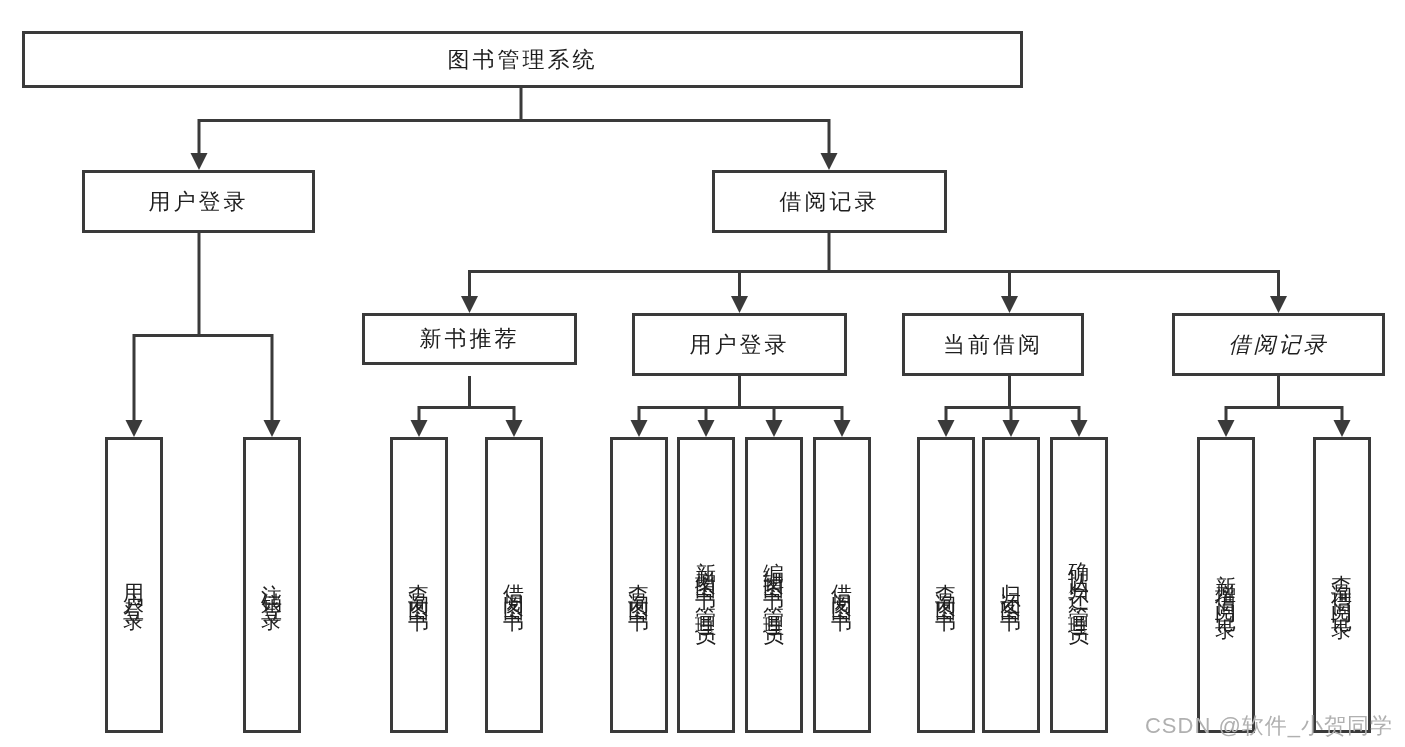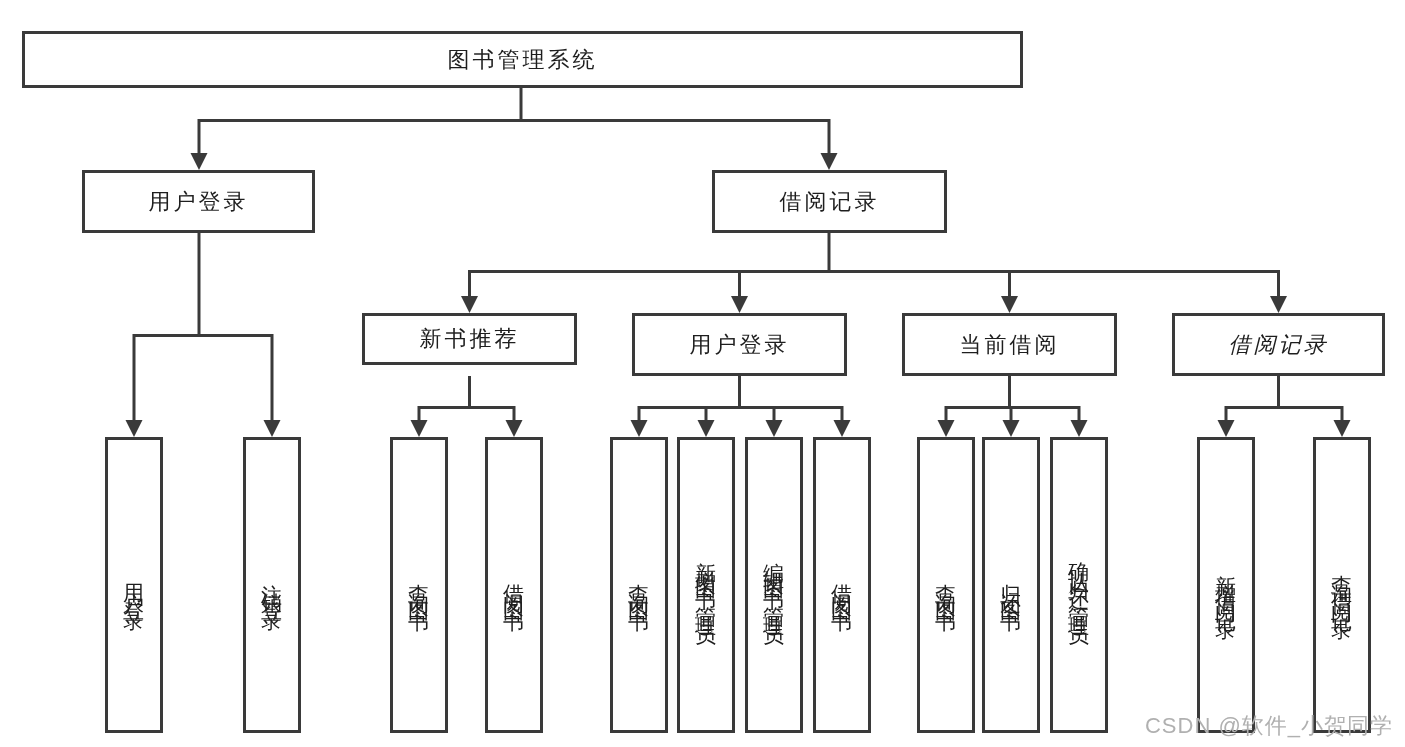--- a/index.html
+++ b/index.html
@@ -51,21 +51,21 @@
     white-space: nowrap;
   }
   
   .n-root  { left: 22px;  top: 31px;  width: 1001px; height: 57px; }
   
   .n-l2-0  { left: 82px;  top: 170px; width: 233px; height: 63px; }
   .n-l2-1  { left: 712px; top: 170px; width: 235px; height: 63px; }
   
   .n-l3-0  { left: 362px;  top: 313px; width: 215px; height: 52px; }
   .n-l3-1  { left: 632px;  top: 313px; width: 215px; height: 63px; }
-  .n-l3-2  { left: 902px;  top: 313px; width: 215px; height: 63px; }
+  .n-l3-2  { left: 902px;  top: 313px; width: 182px; height: 63px; }
   .n-l3-3  { left: 1172px; top: 313px; width: 213px; height: 63px; font-style: italic; }
   
   .lf-0  { left: 105px;  }
   .lf-1  { left: 243px;  }
   .lf-2  { left: 390px;  }
   .lf-3  { left: 485px;  }
   .lf-4  { left: 610px;  }
   .lf-5  { left: 677px;  }
   .lf-6  { left: 745px;  }
   .lf-7  { left: 813px;  }

